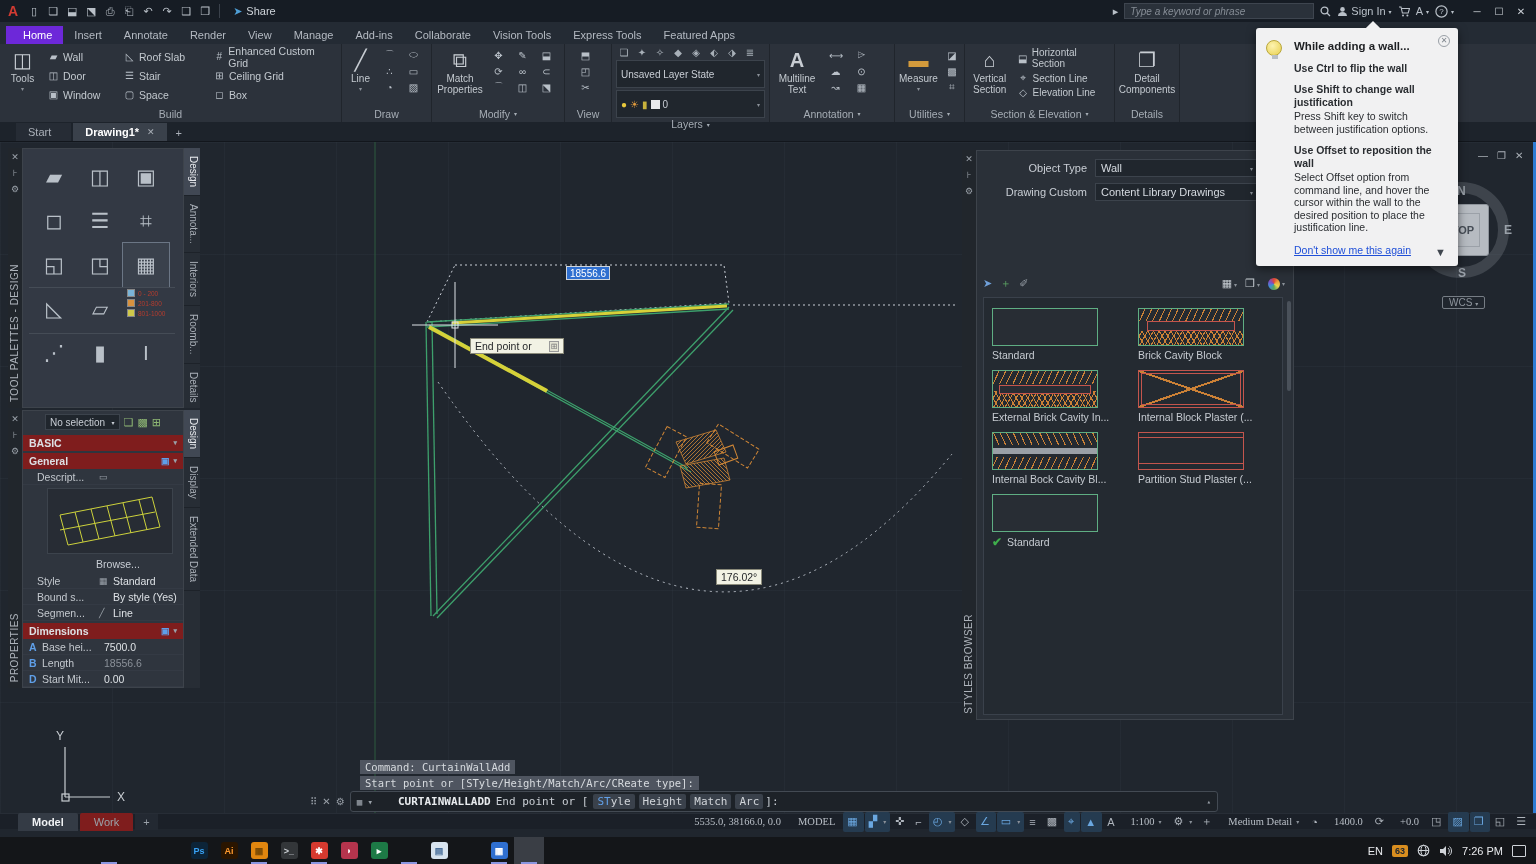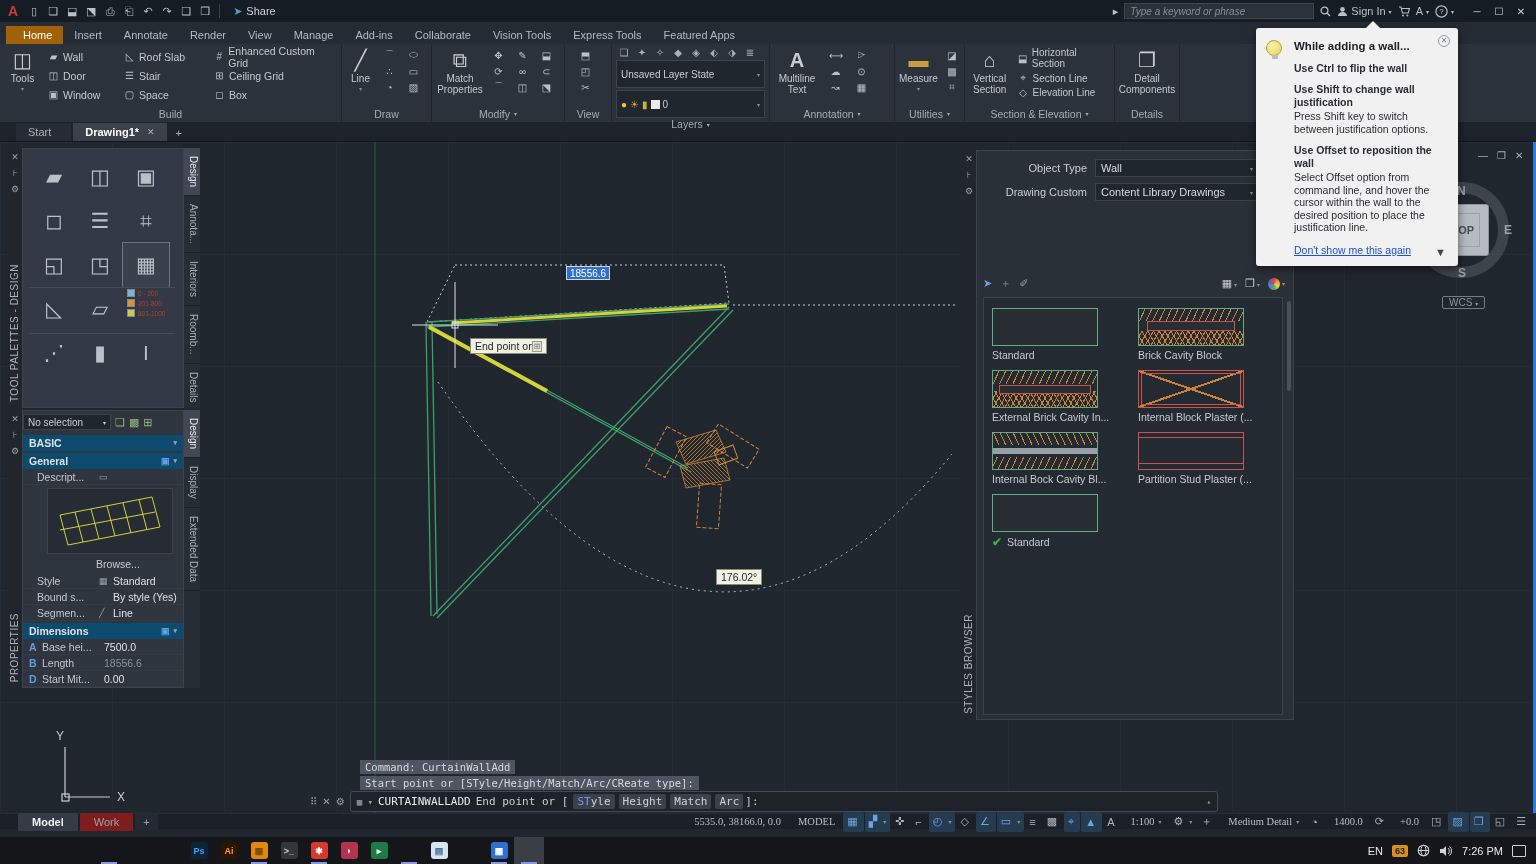--- a/index.html
+++ b/index.html
@@ -21,21 +21,21 @@
   .tb-right { margin-left:auto; display:flex; align-items:center; gap:6px; }
   .ic-search-box { width:190px; height:16px; background:#2a313a; border:1px solid #3e454f; color:#c9ced5; font-style:italic; font-size:10px; padding:0 5px; }
   .ic-search-box::placeholder { color:#868d96; font-style:italic; }
   .tb-ic { color:#b9c0c8; font-size:11px; display:flex; align-items:center; gap:3px; }
   .winctl { display:flex; align-items:center; gap:0; margin-left:6px; }
   .winctl span { width:22px; text-align:center; color:#cfd4da; font-size:10px; }
 
   
   .ribbon-tabs { position:absolute; left:0; top:22px; width:1536px; height:22px; background:#242b34; display:flex; align-items:flex-end; padding-left:6px; z-index:39; }
   .rtab { padding:3px 11px; font-size:11px; color:#b4bac2; }
-  .rtab.active { background:#a16207; color:#fff;padding-left:17px; }
+  .rtab.active { background:#6d28d9; color:#fff;padding-left:17px; }
 
   
   .ribbon { position:absolute; left:0; top:44px; width:1536px; height:78px; background:#2c323b; display:flex; z-index:38; }
   .panel { border-right:1px solid #20252c; display:flex; flex-direction:column; }
   .panel-body { flex:1; display:flex; align-items:flex-start; padding:3px 4px 0 4px; gap:4px; }
   .panel-label { height:17px; display:flex; align-items:center; justify-content:center; gap:4px; color:#a6adb5; font-size:10.5px; }
   .panel-label .dd { font-size:6px; }
   .bigbtn { display:flex; flex-direction:column; align-items:center; justify-content:flex-start; text-align:center; color:#c3c9cf; padding-top:2px; }
   .bigbtn .glyph { font-size:20px; line-height:22px; color:#c8cdd3; }
   .bigbtn .blabel { font-size:10px; line-height:11px; margin-top:2px; }
@@ -65,21 +65,21 @@
 
   
   .workspace { position:absolute; left:0; top:142px; width:1536px; height:671px; background-color:#20262e;
     background-image:linear-gradient(rgba(135,145,158,.05) 1px, transparent 1px),linear-gradient(90deg, rgba(135,145,158,.05) 1px, transparent 1px);
     background-size:112px 112px; z-index:1; }
   .workspace .blue-edge { position:absolute; right:0; top:0; bottom:0; width:3px; background:#2e7cd4; }
   svg.draw { position:absolute; left:0; top:0; }
 
   
   .dyninput { position:absolute; left:566px; top:124px; background:#2f6fd0; border:1px solid #cfd6dd; color:#fff; font-size:10px; padding:0 3px; height:14px; line-height:13px; }
-  .ctip { position:absolute; background:#f2f2e4; border:1px solid #8a8a7a; color:#26282b; font-size:10.5px; height:16px; line-height:15px; padding:0 4px; display:flex; align-items:center; gap:0; }
+  .ctip { position:absolute; background:#f2f2e4; border:1px solid #8a8a7a; color:#26282b; font-size:10.5px; height:16px; line-height:15px; padding:0 4px; display:flex; align-items:center; gap:17px; }
   .ctip .kbd { font-size:8px; color:#777; border:1px solid #999; background:#e4e4d4; padding:0 1px; line-height:9px; }
 
   
   .viewcube { position:absolute; left:1406px; top:26px; width:122px; height:150px; }
   .vc-ring { position:absolute; left:7px; top:14px; width:96px; height:96px; border-radius:50%; border:11px solid rgba(140,147,155,.28); }
   .vc-l { position:absolute; color:#9aa1a9; font-weight:bold; font-size:12px; }
   .vc-face { position:absolute; left:31px; top:36px; width:52px; height:52px; background:#b6bbc1; border:1px solid #8e949b; border-radius:3px; display:flex; align-items:center; justify-content:center; color:#454c55; font-weight:bold; font-size:11px; }
   .vc-face::after { content:""; position:absolute; inset:8px; border:1px solid #9ba1a8; }
   .vc-wcs { position:absolute; left:36px; top:128px; border:1px solid #767d85; border-radius:2px; color:#8e959d; font-size:10px; padding:0 6px; }
   .vc-wcs .dd { font-size:6px; }
@@ -104,25 +104,25 @@
   .tool-cell.sel { outline:1px solid #6b7685; background:#3a414c; }
   .tp-sep { position:absolute; left:6px; width:146px; height:1px; background:#454c56; }
   .legend-box { position:absolute; left:104px; top:140px; width:54px; display:flex; flex-direction:column; gap:2px; }
   .legend-row { display:flex; align-items:center; gap:3px; }
   .legend-chip { width:8px; height:8px; border:1px solid #888; }
   .legend-row span.lbl { font-size:6.5px; color:#b43c2e; transform-origin:left; white-space:nowrap; }
 
   
   #propspal { left:8px; top:268px; width:192px; height:278px; }
   #propspal .pal-body { background:#2f353e; font-size:10.5px; overflow:hidden; }
-  .props-head { display:flex; align-items:center; gap:4px; padding:3px 0; }
+  .props-head { display:flex; align-items:center; gap:4px; padding:3px 22px; }
   .sel-dd { width:88px; height:16px; background:#20262d; border:1px solid #3c434c; display:flex; align-items:center; padding:0 4px; color:#c9ced5; font-size:10px; }
   .sel-dd .dd { margin-left:auto; font-size:6px; }
   .props-head .hic { color:#8fb874; font-size:11px; }
-  .sec-hdr { background:#0c4a6e; color:#dde0e4; font-weight:bold; padding:2px 6px; display:flex; align-items:center; margin-top:2px; }
+  .sec-hdr { background:#7f1d1d; color:#dde0e4; font-weight:bold; padding:2px 6px; display:flex; align-items:center; margin-top:2px; }
   .sec-hdr .right { margin-left:auto; display:flex; gap:4px; align-items:center; }
   .sec-hdr .boxic { color:#5f9fe8; font-size:9px; }
   .sec-hdr .dd { font-size:7px; color:#9aa1a9; }
   .prow { display:flex; align-items:center; padding:1.5px 4px 1.5px 14px; border-bottom:1px solid #343a44; }
   .prow .k { width:62px; color:#c3c8ce; }
   .prow .ic { width:14px; color:#9aa1a9; font-size:9px; }
   .prow .v { color:#dde1e5; }
   .prow .v.dim { color:#8b9199; }
   .prow .b { width:13px; color:#5f9fe8; font-weight:bold; }
   .preview { margin:3px 10px 2px 24px; background:#272c34; border:1px solid #3c434c; height:66px; display:flex; align-items:center; justify-content:center; }
@@ -193,21 +193,21 @@
   .walltip a { color:#1f4fd8; text-decoration:underline; display:inline-block; margin-top:10px; }
   .wt-expand { position:absolute; right:12px; bottom:8px; color:#3f464e; font-size:11px; }
 
   
   .cmdhist { position:absolute; left:360px; font-family:"DejaVu Sans Mono", monospace; font-size:10.5px; color:#d6dade; }
   .cmdhist span { background:rgba(88,94,104,.85); padding:1px 5px; display:inline-block; }
   .cmdbar { position:absolute; left:310px; top:649px; width:908px; height:21px; display:flex; align-items:center; gap:5px; z-index:20; }
   .cmd-left-ic { color:#9aa1a9; font-size:10px; }
   .cmd-box { flex:1; height:21px; background:#1d2228; border:1px solid #434a53; border-radius:3px; display:flex; align-items:center; padding:0 6px; gap:5px; font-family:"DejaVu Sans Mono", monospace; font-size:11px; }
   .cmd-box .cust { color:#9aa1a9; font-size:9px; }
-  .cmd-box .cname { color:#e8ebee; font-weight:normal; }
+  .cmd-box .cname { color:#e8ebee; font-weight:bold;margin-left:20px; }
   .cmd-box .ptext { color:#c9ced4; }
   .chip { background:#3a414b; border-radius:2px; padding:0 4px; color:#d0d4d9; line-height:15px; }
   .chip b { color:#62a0e8; font-weight:normal; }
   .cmd-box .endc { color:#c9ced4; margin-left:-3px; }
   .cmd-box .scr { margin-left:auto; color:#9aa1a9; font-size:7px; }
 
   
   .bottombar { position:absolute; left:0; top:813px; width:1536px; height:16px; background:#1b2028; display:flex; align-items:center; z-index:30; border-top:1px solid #272d36; }
   .lt-wrap { display:flex; align-items:center; margin-left:18px; gap:2px; }
   .ltab { padding:3px 14px; font-size:11px; color:#9aa1a9; background:#7f1d1d; border-radius:2px 2px 0 0; }

